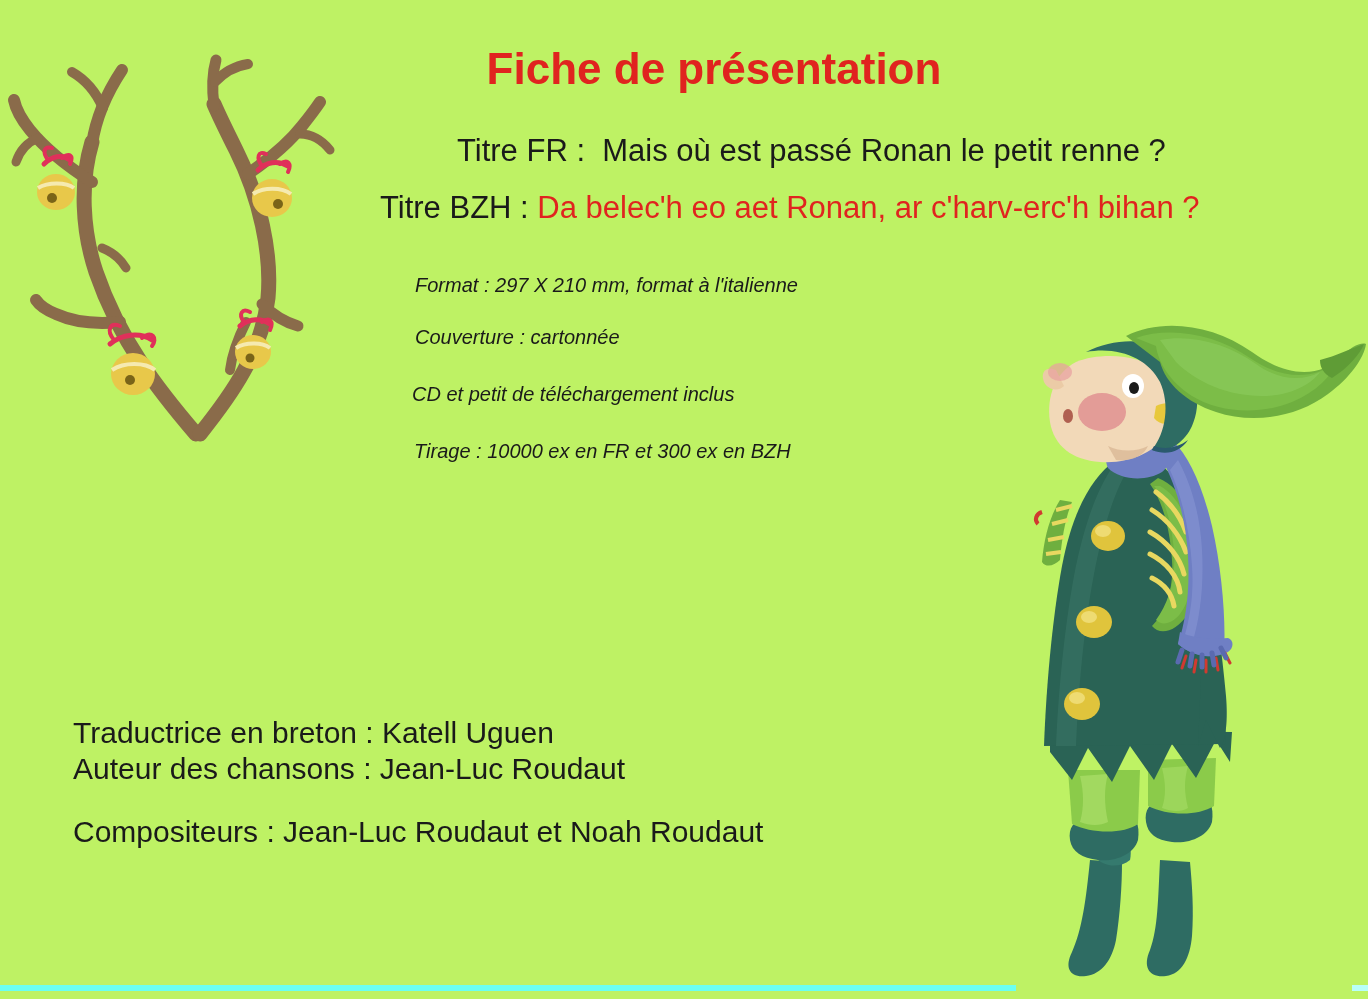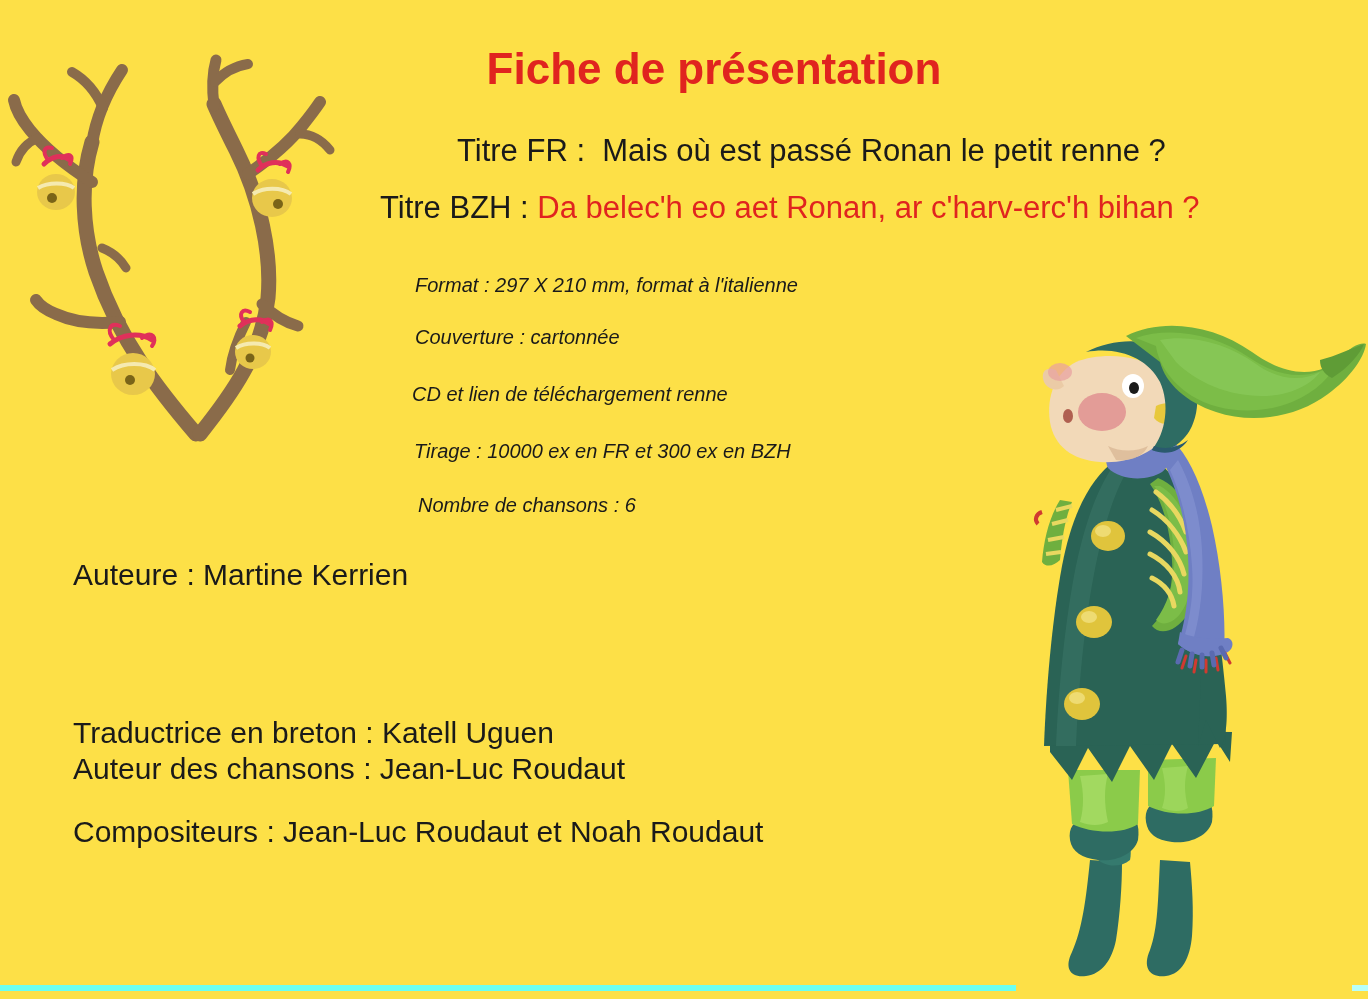--- a/index.html
+++ b/index.html
@@ -3,21 +3,21 @@
 <meta charset="utf-8">
 <style>
   html,body{margin:0;padding:0;}
   body{
     width:1368px;height:999px;
     background:#ffffff;
     font-family:"Liberation Sans","DejaVu Sans",sans-serif;
     overflow:hidden;
     position:relative;
   }
-  #slide{position:relative;width:1368px;height:999px;background:#fde047;overflow:hidden;}
+  #slide{position:relative;width:1368px;height:999px;background:#bef264;overflow:hidden;}
 
   
   .doc-title{
     position:absolute;left:0;top:44px;width:1368px;
     text-align:center;
     font-size:44px;font-weight:700;color:#E0241F;
     letter-spacing:0px;
     text-indent:60px;
   }
   .title-line{
@@ -142,25 +142,23 @@
   </div>
 
   <div class="doc-title">Fiche de présentation</div>
 
   <div class="title-line" id="titre-fr"><span>Titre FR : </span><span> Mais où est passé Ronan le petit renne ?</span></div>
 
   <div class="title-line" id="titre-bzh"><span>Titre BZH : </span><span class="bzh-value">Da belec'h eo aet Ronan, ar c'harv-erc'h bihan ?</span></div>
 
   <div class="detail-line" id="det0">Format : 297 X 210 mm, format à l'italienne</div>
   <div class="detail-line" id="det1">Couverture : cartonnée</div>
-  <div class="detail-line" id="det2">CD et lien de téléchargement renne</div>
+  <div class="detail-line" id="det2">CD et petit de téléchargement inclus</div>
   <div class="detail-line" id="det3">Tirage : 10000 ex en FR et 300 ex en BZH</div>
-  <div class="detail-line" id="det4">Nombre de chansons : 6</div>
-
-  <div class="credit-line" id="cr0">Auteure : Martine Kerrien</div>
+
   <div class="credit-line" id="cr2">Traductrice en breton : Katell Uguen</div>
   <div class="credit-line" id="cr4">Compositeurs : Jean-Luc Roudaut et Noah Roudaut</div>
   <div class="credit-line" id="cr3">Auteur des chansons : Jean-Luc Roudaut</div>
 
   <div id="elf">
     <svg viewBox="0 0 348 690" xmlns="http://www.w3.org/2000/svg">
 
       <g>
         <path d="M70 560 C 66 600, 62 630, 52 652 C 44 668, 50 678, 66 676 C 82 674, 92 660, 96 640 C 100 614, 102 586, 102 562 Z" fill="#2E6C63"></path>
         <path d="M140 560 C 138 600, 138 628, 130 650 C 122 668, 130 678, 146 676 C 162 674, 170 658, 172 636 C 174 610, 172 584, 170 562 Z" fill="#2E6C63"></path>

